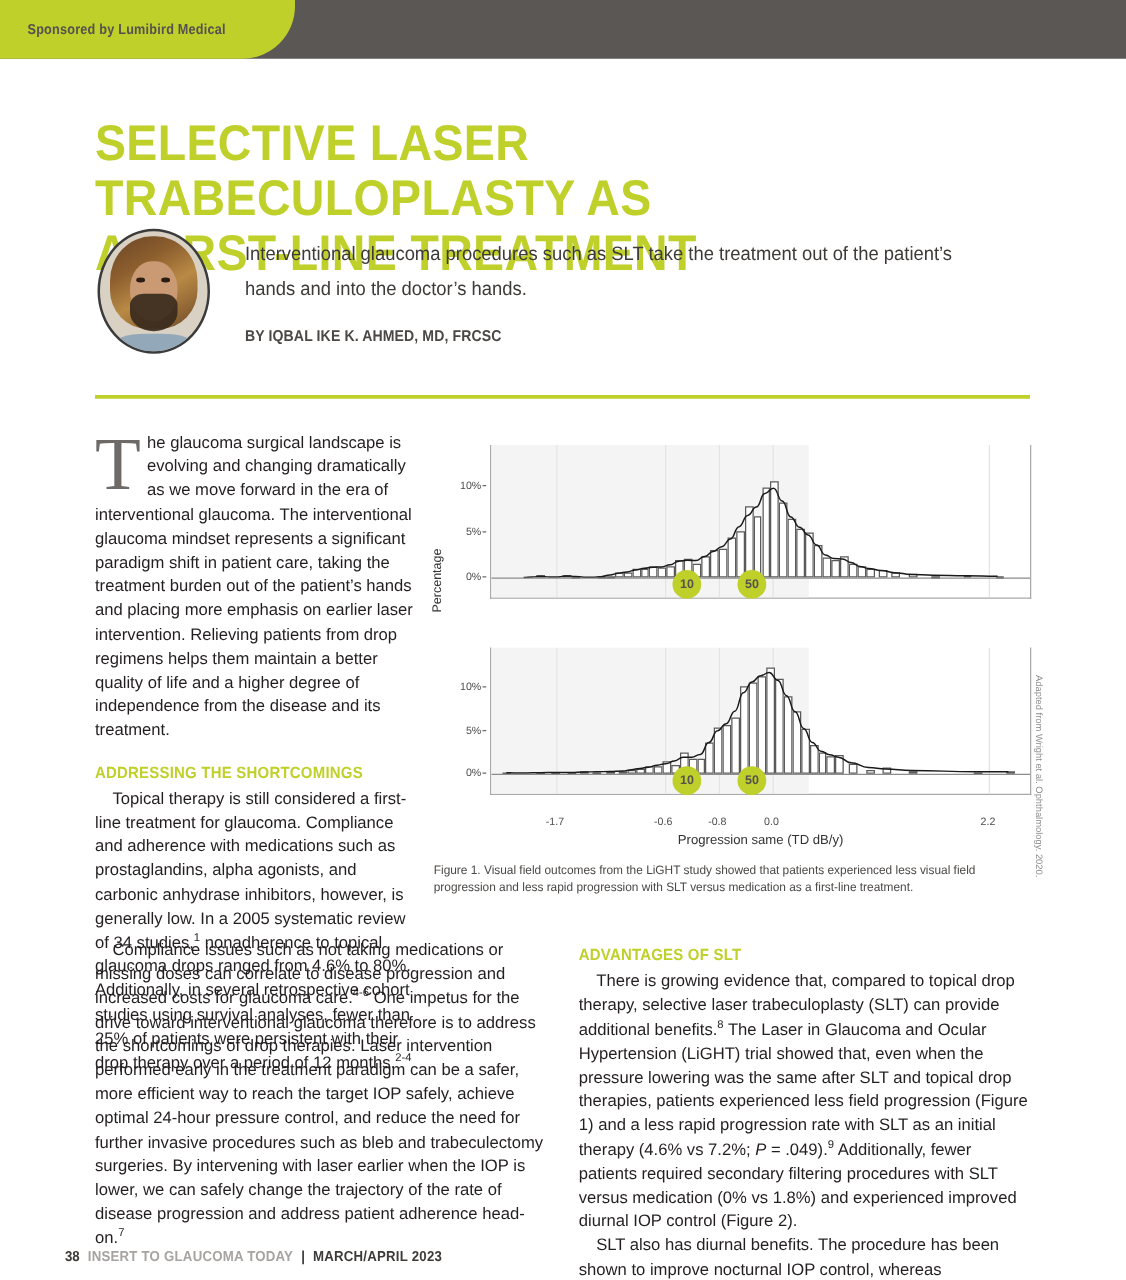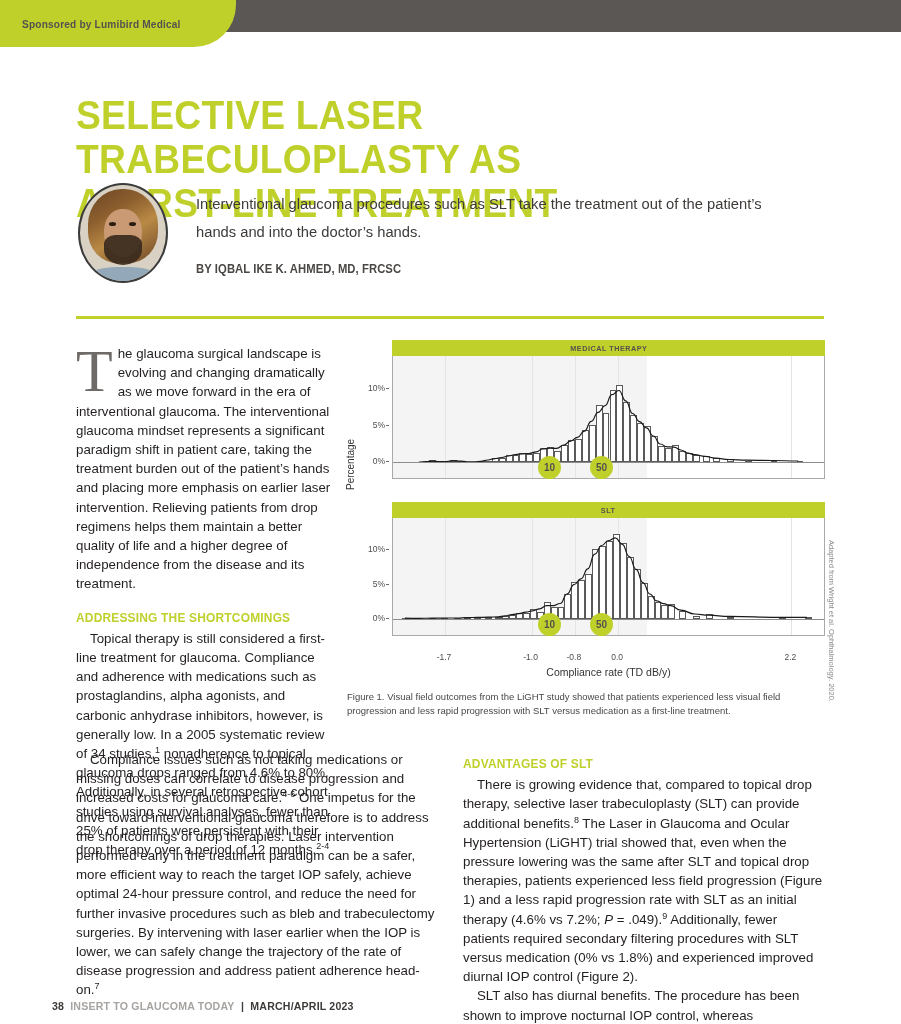--- a/index.html
+++ b/index.html
@@ -10,21 +10,21 @@
     width: 901px; height: 1024px;
     position: relative;
     font-family: "Liberation Sans", sans-serif;
     color: #231f20;
     overflow: hidden;
   }
 
   
   .banner {
     position: absolute; left: 0; top: 0;
-    width: 901px; height: 32px;
+    width: 901px; height: 47px;
     background: #5b5754;
   }
   .banner-tab {
     position: absolute; left: 0; top: 0;
     height: 47px;
     background: #bfd02b;
     border-radius: 0 0 42px 0;
     padding: 0 34px 0 22px;
     display: flex; align-items: center;
   }
@@ -332,23 +332,20 @@
 <div class="col-right">
   <div class="sec-head">ADVANTAGES OF SLT</div>
   <p class="p indent"><span>There is growing evidence that, compared to topical drop therapy, selective laser trabeculoplasty (SLT) can provide additional benefits.</span><sup>8</sup><span> The Laser in Glaucoma and Ocular Hypertension (LiGHT) trial showed that, even when the pressure lowering was the same after SLT and topical drop therapies, patients experienced less field progression (Figure 1) and a less rapid progression rate with SLT as an initial therapy (4.6% vs 7.2%; </span><i>P</i><span> = .049).</span><sup>9</sup><span> Additionally, fewer patients required secondary filtering procedures with SLT versus medication (0% vs 1.8%) and experienced improved diurnal IOP control (Figure 2).</span></p>
   <p class="p indent"><span>SLT also has diurnal benefits. The procedure has been shown to improve nocturnal IOP control, whereas medications can lose their effectiveness overnight.</span></p>
 </div>
 
 <div class="figure">
   <div class="ylabel">Percentage</div>
 
   <div class="panel top">
-    <div class="panel-strip">
-      <span>MEDICAL THERAPY</span>
-    </div>
     <div class="plot" id="plot-0">
       <div class="shade"></div>
     <div class="vgrid" style="left: 51.96px;"></div>
         <div class="vgrid" style="left: 138.56px;"></div>
         <div class="vgrid" style="left: 181.86px;"></div>
         <div class="vgrid" style="left: 225.16px;"></div>
         <div class="vgrid" style="left: 398.36px;"></div>
         <div class="bars">
           <div class="bar" style="left: 36.372px; width: 6.928px; top: 104.185px; height: 1.81481px;"></div>
           <div class="bar" style="left: 57.156px; width: 6.928px; top: 103.822px; height: 2.17778px;"></div>
@@ -393,23 +390,20 @@
           <div class="bar" style="left: 403.556px; width: 6.928px; top: 105.274px; height: 1.5px;"></div>
         </div>
         <svg class="curve" viewBox="0 0 433 122" preserveAspectRatio="none">
           <path d="M26.0,106.0 C29.4,106.0 29.4,105.5 32.9,105.5 C36.4,105.5 36.4,105.1 39.8,105.1 C43.3,105.1 43.3,105.5 46.8,105.5 C50.2,105.5 50.2,105.5 53.7,105.5 C57.2,105.5 57.2,104.7 60.6,104.7 C64.1,104.7 64.1,105.1 67.5,105.1 C71.0,105.1 71.0,105.8 74.5,105.8 C77.9,105.8 77.9,105.8 81.4,105.8 C84.9,105.8 84.9,105.3 88.3,105.3 C91.8,105.3 91.8,104.0 95.3,104.0 C98.7,104.0 98.7,102.6 102.2,102.6 C105.7,102.6 105.7,101.5 109.1,101.5 C112.6,101.5 112.6,100.0 116.0,100.0 C119.5,100.0 119.5,98.6 123.0,98.6 C126.4,98.6 126.4,97.8 129.9,97.8 C133.4,97.8 133.4,97.5 136.8,97.5 C140.3,97.5 140.3,95.8 143.8,95.8 C147.2,95.8 147.2,92.9 150.7,92.9 C154.1,92.9 154.1,92.2 157.6,92.2 C161.1,92.2 161.1,92.4 164.5,92.4 C168.0,92.4 168.0,89.1 171.5,89.1 C174.9,89.1 174.9,85.1 178.4,85.1 C181.9,85.1 181.9,81.3 185.3,81.3 C188.8,81.3 188.8,75.1 192.3,75.1 C195.7,75.1 195.7,65.3 199.2,65.3 C202.6,65.3 202.6,56.3 206.1,56.3 C209.6,56.3 209.6,49.6 213.0,49.6 C216.5,49.6 216.5,38.7 220.0,38.7 C223.4,38.7 223.4,34.5 226.9,34.5 C230.4,34.5 230.4,44.8 233.8,44.8 C237.3,44.8 237.3,57.5 240.7,57.5 C244.2,57.5 244.2,65.7 247.7,65.7 C251.1,65.7 251.1,71.9 254.6,71.9 C258.1,71.9 258.1,80.0 261.5,80.0 C265.0,80.0 265.0,88.0 268.5,88.0 C271.9,88.0 271.9,90.8 275.4,90.8 C278.9,90.8 278.9,91.1 282.3,91.1 C285.8,91.1 285.8,94.0 289.2,94.0 C292.7,94.0 292.7,97.1 296.2,97.1 C299.6,97.1 299.6,98.7 303.1,98.7 C308.3,98.7 308.3,100.4 313.5,100.4 C318.7,100.4 318.7,102.1 323.9,102.1 C330.8,102.1 330.8,103.5 337.7,103.5 C346.4,103.5 346.4,104.2 355.1,104.2 C368.1,104.2 368.1,104.5 381.0,104.5 C394.0,104.5 394.0,105.0 407.0,105.0" fill="none" stroke="#1a1a1a" stroke-width="1.2"></path>
         </svg>
         <div class="baseline" style="top: 106px;"></div>
       </div>
   </div>
 
   <div class="panel bot">
-    <div class="panel-strip">
-      <span>SLT</span>
-    </div>
     <div class="plot" id="plot-1">
       <div class="shade"></div>
     <div class="vgrid" style="left: 51.96px;"></div>
         <div class="vgrid" style="left: 138.56px;"></div>
         <div class="vgrid" style="left: 181.86px;"></div>
         <div class="vgrid" style="left: 225.16px;"></div>
         <div class="vgrid" style="left: 398.36px;"></div>
         <div class="bars">
           <div class="bar" style="left: 8.66px; width: 6.928px; top: 99.9667px; height: 1.5px;"></div>
           <div class="bar" style="left: 36.372px; width: 6.928px; top: 99.6222px; height: 1.5px;"></div>
@@ -452,23 +446,23 @@
           <div class="bar" style="left: 412.216px; width: 6.928px; top: 99.2778px; height: 1.72222px;"></div>
         </div>
         <svg class="curve" viewBox="0 0 433 117" preserveAspectRatio="none">
           <path d="M12.1,100.2 C19.1,100.2 19.1,100.4 26.0,100.4 C32.9,100.4 32.9,100.1 39.8,100.1 C45.9,100.1 45.9,100.0 52.0,100.0 C58.0,100.0 58.0,100.0 64.1,100.0 C69.3,100.0 69.3,99.6 74.5,99.6 C79.7,99.6 79.7,99.4 84.9,99.4 C90.1,99.4 90.1,99.2 95.3,99.2 C100.5,99.2 100.5,98.8 105.7,98.8 C109.1,98.8 109.1,97.8 112.6,97.8 C116.0,97.8 116.0,96.7 119.5,96.7 C123.0,96.7 123.0,95.7 126.4,95.7 C129.9,95.7 129.9,94.1 133.4,94.1 C136.8,94.1 136.8,92.9 140.3,92.9 C143.8,92.9 143.8,90.8 147.2,90.8 C150.7,90.8 150.7,87.7 154.1,87.7 C157.6,87.7 157.6,87.7 161.1,87.7 C164.5,87.7 164.5,85.5 168.0,85.5 C171.5,85.5 171.5,76.0 174.9,76.0 C178.4,76.0 178.4,66.6 181.9,66.6 C185.3,66.6 185.3,60.9 188.8,60.9 C192.3,60.9 192.3,50.9 195.7,50.9 C199.2,50.9 199.2,36.2 202.6,36.2 C206.1,36.2 206.1,27.5 209.6,27.5 C213.0,27.5 213.0,22.5 216.5,22.5 C220.0,22.5 220.0,19.9 223.4,19.9 C226.9,19.9 226.9,26.3 230.4,26.3 C233.8,26.3 233.8,38.5 237.3,38.5 C240.7,38.5 240.7,51.4 244.2,51.4 C247.7,51.4 247.7,64.7 251.1,64.7 C254.6,64.7 254.6,76.0 258.1,76.0 C261.5,76.0 261.5,82.9 265.0,82.9 C268.5,82.9 268.5,85.7 271.9,85.7 C275.4,85.7 275.4,87.7 278.9,87.7 C284.0,87.7 284.0,92.2 289.2,92.2 C296.2,92.2 296.2,96.0 303.1,96.0 C310.0,96.0 310.0,97.2 317.0,97.2 C327.3,97.2 327.3,98.4 337.7,98.4 C363.7,98.4 363.7,99.4 389.7,99.4 C402.7,99.4 402.7,99.4 415.7,99.4" fill="none" stroke="#1a1a1a" stroke-width="1.2"></path>
         </svg>
         <div class="baseline" style="top: 101px;"></div>
       </div>
   </div>
 
   <div class="xaxis" id="xaxis">
-    <div class="xlabel">Compliance rate (TD dB/y)</div>
+    <div class="xlabel">Progression same (TD dB/y)</div>
   <div class="xtick" style="left: 51.96px;">-1.7</div>
-      <div class="xtick" style="left: 138.56px;">-1.0</div>
+      <div class="xtick" style="left: 138.56px;">-0.6</div>
       <div class="xtick" style="left: 181.86px;">-0.8</div>
       <div class="xtick" style="left: 225.16px;">0.0</div>
       <div class="xtick" style="left: 398.36px;">2.2</div>
     </div>
 <div class="ytick" style="left: 8px; top: 116px;">0%</div>
     <div class="ytick" style="left: 8px; top: 79.7037px;">5%</div>
     <div class="ytick" style="left: 8px; top: 43.4074px;">10%</div>
     <div class="pct-badge" style="left: 191.112px; top: 116px;">10</div>
     <div class="pct-badge" style="left: 243.072px; top: 116px;">50</div>
     <div class="ytick" style="left: 8px; top: 273px;">0%</div>

